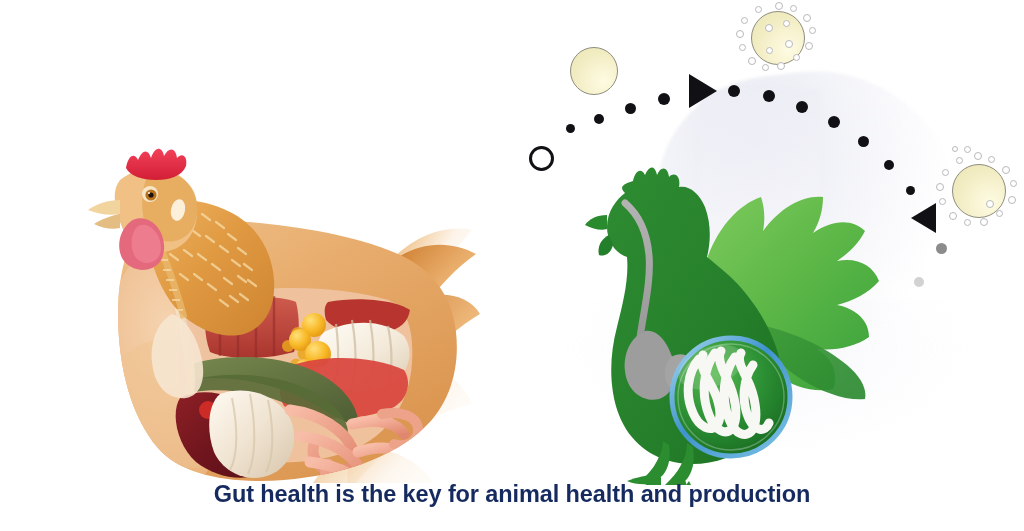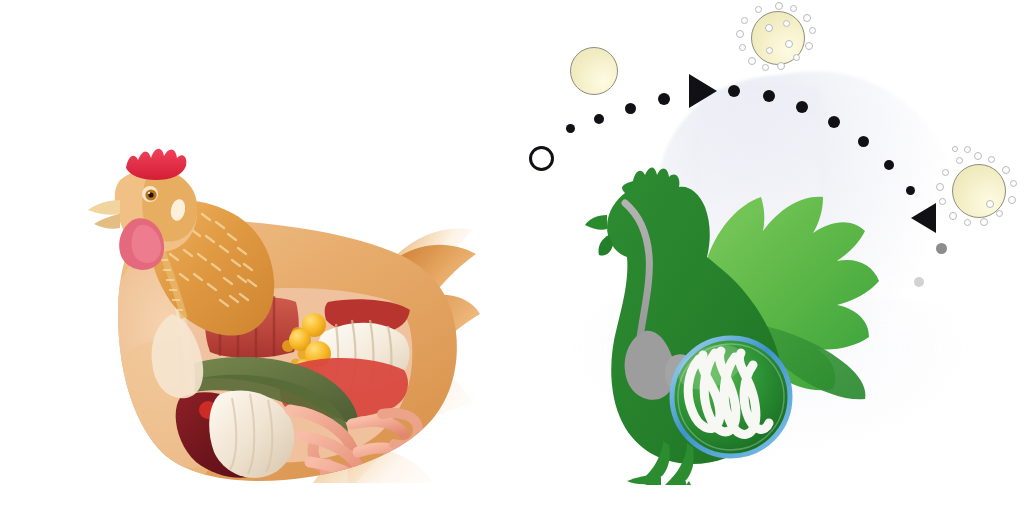--- a/index.html
+++ b/index.html
@@ -450,14 +450,15 @@
     <div class="abs microdot" style="left:15px;top:72px;width:6px;height:6px;"></div>
     <div class="abs microdot" style="left:5px;top:58px;width:5px;height:5px;"></div>
     <div class="abs microdot" style="left:2px;top:43px;width:6px;height:6px;"></div>
     <div class="abs microdot" style="left:8px;top:29px;width:5px;height:5px;"></div>
     <div class="abs microdot" style="left:22px;top:17px;width:5px;height:5px;"></div>
     <div class="abs microdot" style="left:30px;top:6px;width:5px;height:5px;"></div>
     <div class="abs microdot" style="left:18px;top:6px;width:4px;height:4px;"></div>
     <div class="abs microdot" style="left:52px;top:60px;width:6px;height:6px;"></div>
   </div>
 
+  <div id="caption">Gut health is the key for animal health and production</div>
 
 </div>
 
 </body></html>

